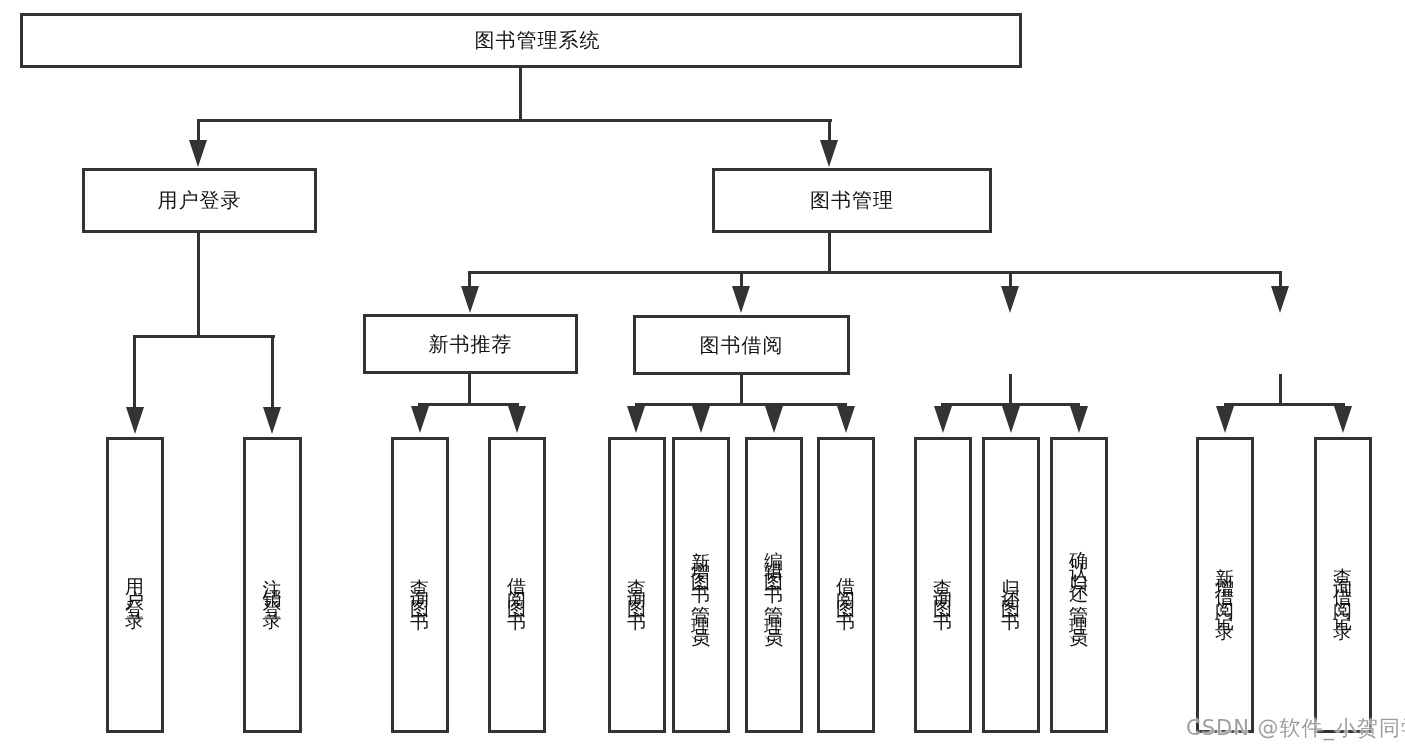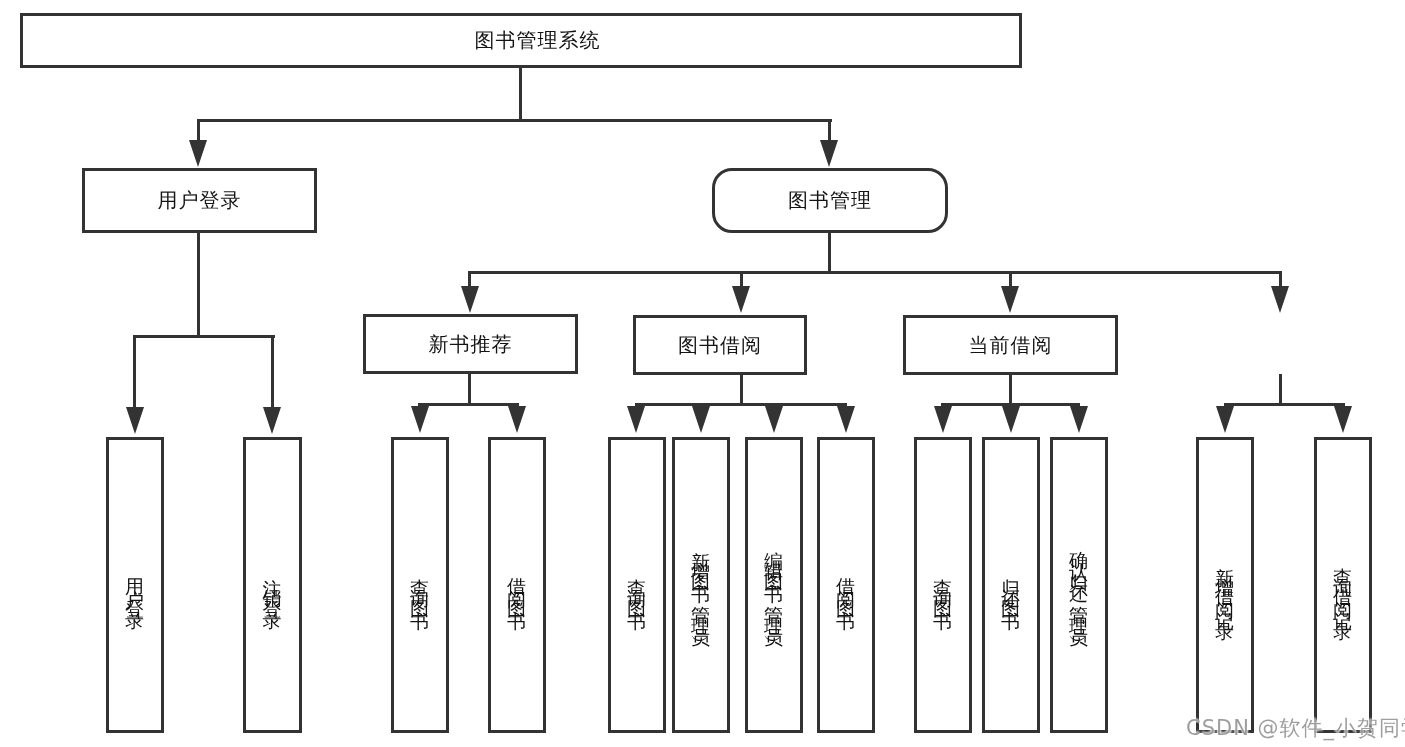--- a/index.html
+++ b/index.html
@@ -64,21 +64,21 @@
   <div class="v" style="left:519px;top:67px;height:54px;"></div>
   <div class="h" style="left:197px;top:119px;width:635px;"></div>
   <div class="v" style="left:197px;top:121px;height:22px;"></div>
   <div class="arrow" style="left:189px;top:140px;"></div>
   <div class="v" style="left:828px;top:121px;height:22px;"></div>
   <div class="arrow" style="left:820px;top:140px;"></div>
 
   <div class="node" style="left:82px;top:168px;width:235px;height:65px;">
     <span>用户登录</span>
   </div>
-  <div class="node" style="left:712px;top:168px;width:236px;height:65px;border-radius:20px;">
+  <div class="node" style="left:712px;top:168px;width:280px;height:65px;">
     <span>图书管理</span>
   </div>
 
   <div class="v" style="left:197px;top:232px;height:106px;"></div>
   <div class="h" style="left:133px;top:335px;width:142px;"></div>
   <div class="v" style="left:133px;top:337px;height:73px;"></div>
   <div class="arrow" style="left:126px;top:407px;"></div>
   <div class="v" style="left:271px;top:337px;height:73px;"></div>
   <div class="arrow" style="left:263px;top:407px;"></div>
 
@@ -89,25 +89,22 @@
   <div class="v" style="left:740px;top:273px;height:15px;"></div>
   <div class="arrow" style="left:732px;top:286px;"></div>
   <div class="v" style="left:1009px;top:273px;height:15px;"></div>
   <div class="arrow" style="left:1001px;top:286px;"></div>
   <div class="v" style="left:1279px;top:273px;height:15px;"></div>
   <div class="arrow" style="left:1271px;top:286px;"></div>
 
   <div class="node" style="left:363px;top:314px;width:215px;height:60px;">
     <span>新书推荐</span>
   </div>
-  <div class="node" style="left:633px;top:315px;width:174px;height:60px;">
+  <div class="node" style="left:633px;top:315px;width:217px;height:60px;">
     <span>图书借阅</span>
-  </div>
-  <div class="node" style="left:903px;top:315px;width:215px;height:60px;">
-    <span>当前借阅</span>
   </div>
 
   <div class="v" style="left:468px;top:374px;height:32px;"></div>
   <div class="h" style="left:418px;top:403px;width:101px;"></div>
   <div class="arrow" style="left:411px;top:406px;"></div>
   <div class="arrow" style="left:508px;top:406px;"></div>
 
   <div class="v" style="left:740px;top:374px;height:32px;"></div>
   <div class="h" style="left:635px;top:403px;width:212px;"></div>
   <div class="arrow" style="left:627px;top:406px;"></div>

